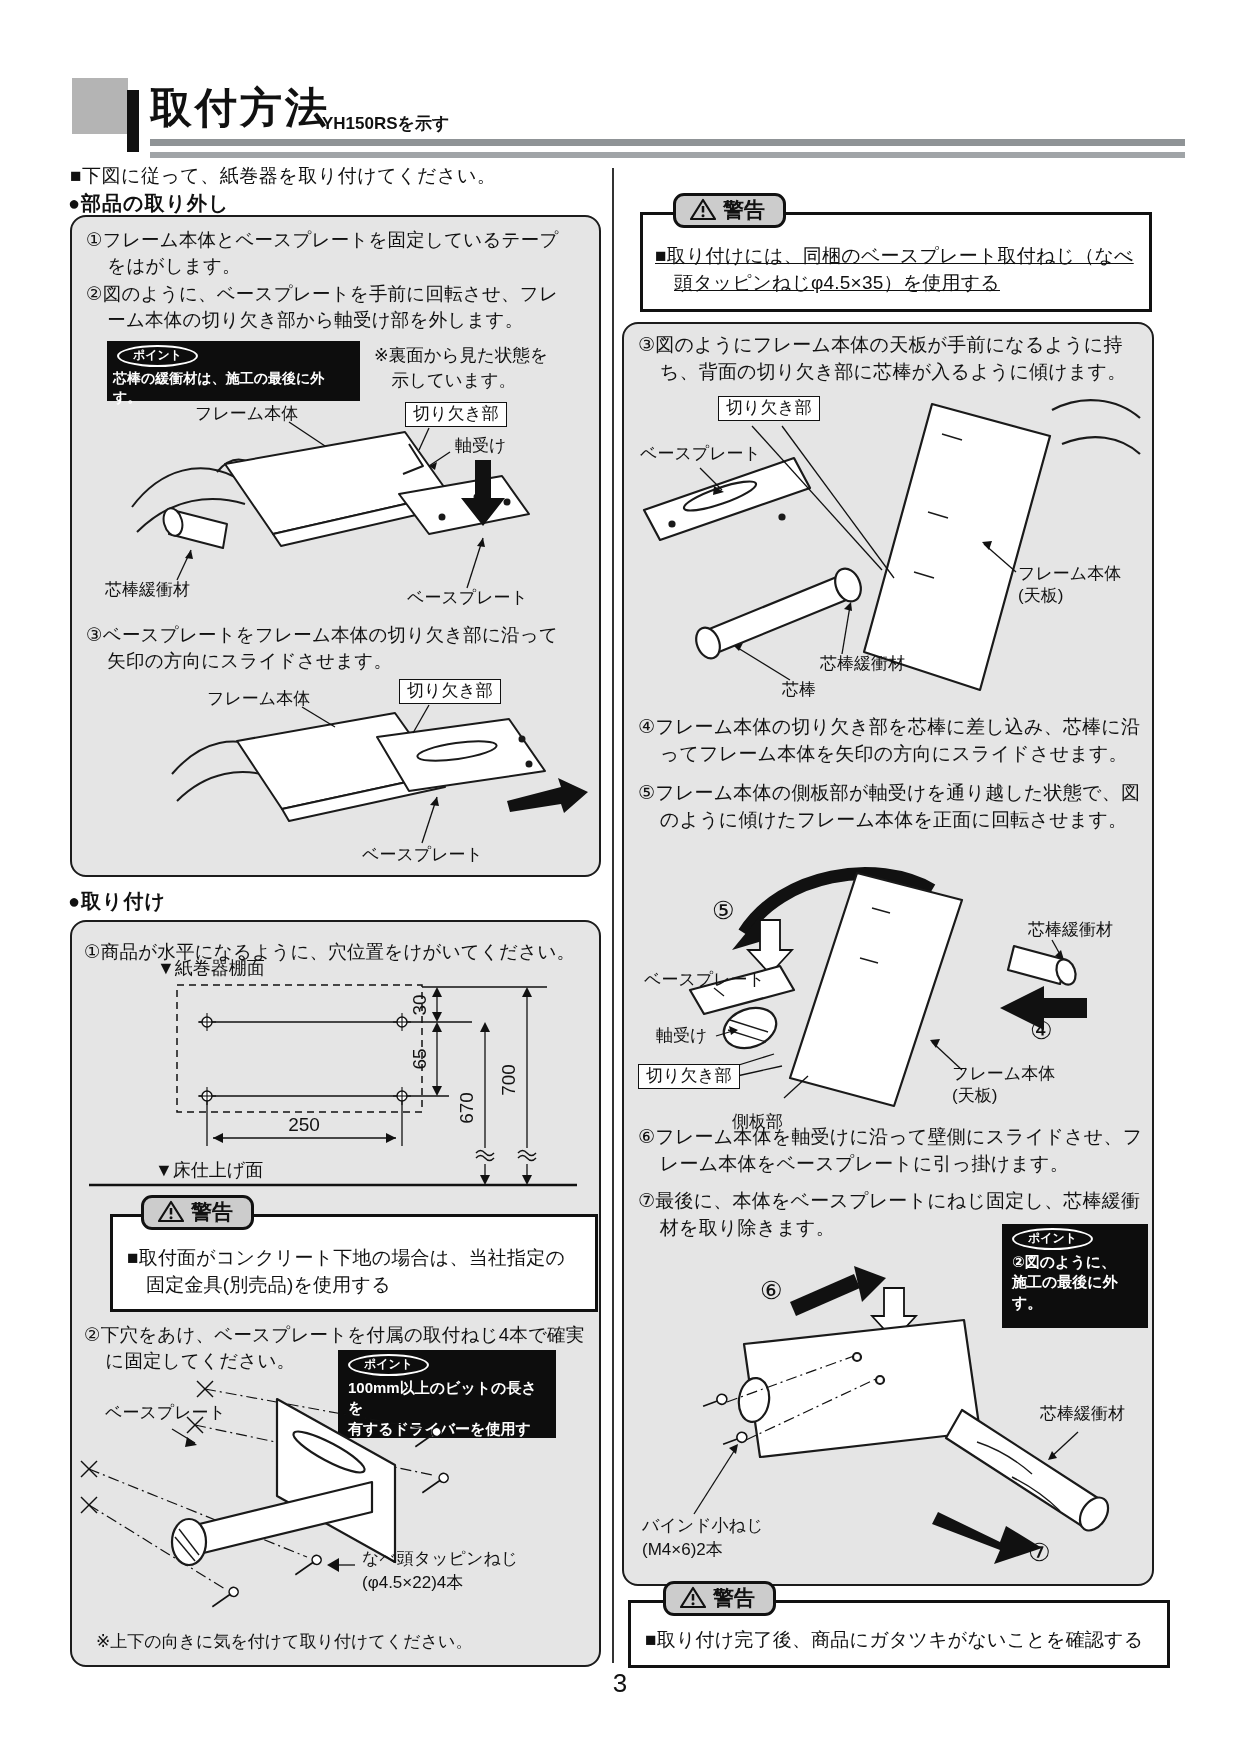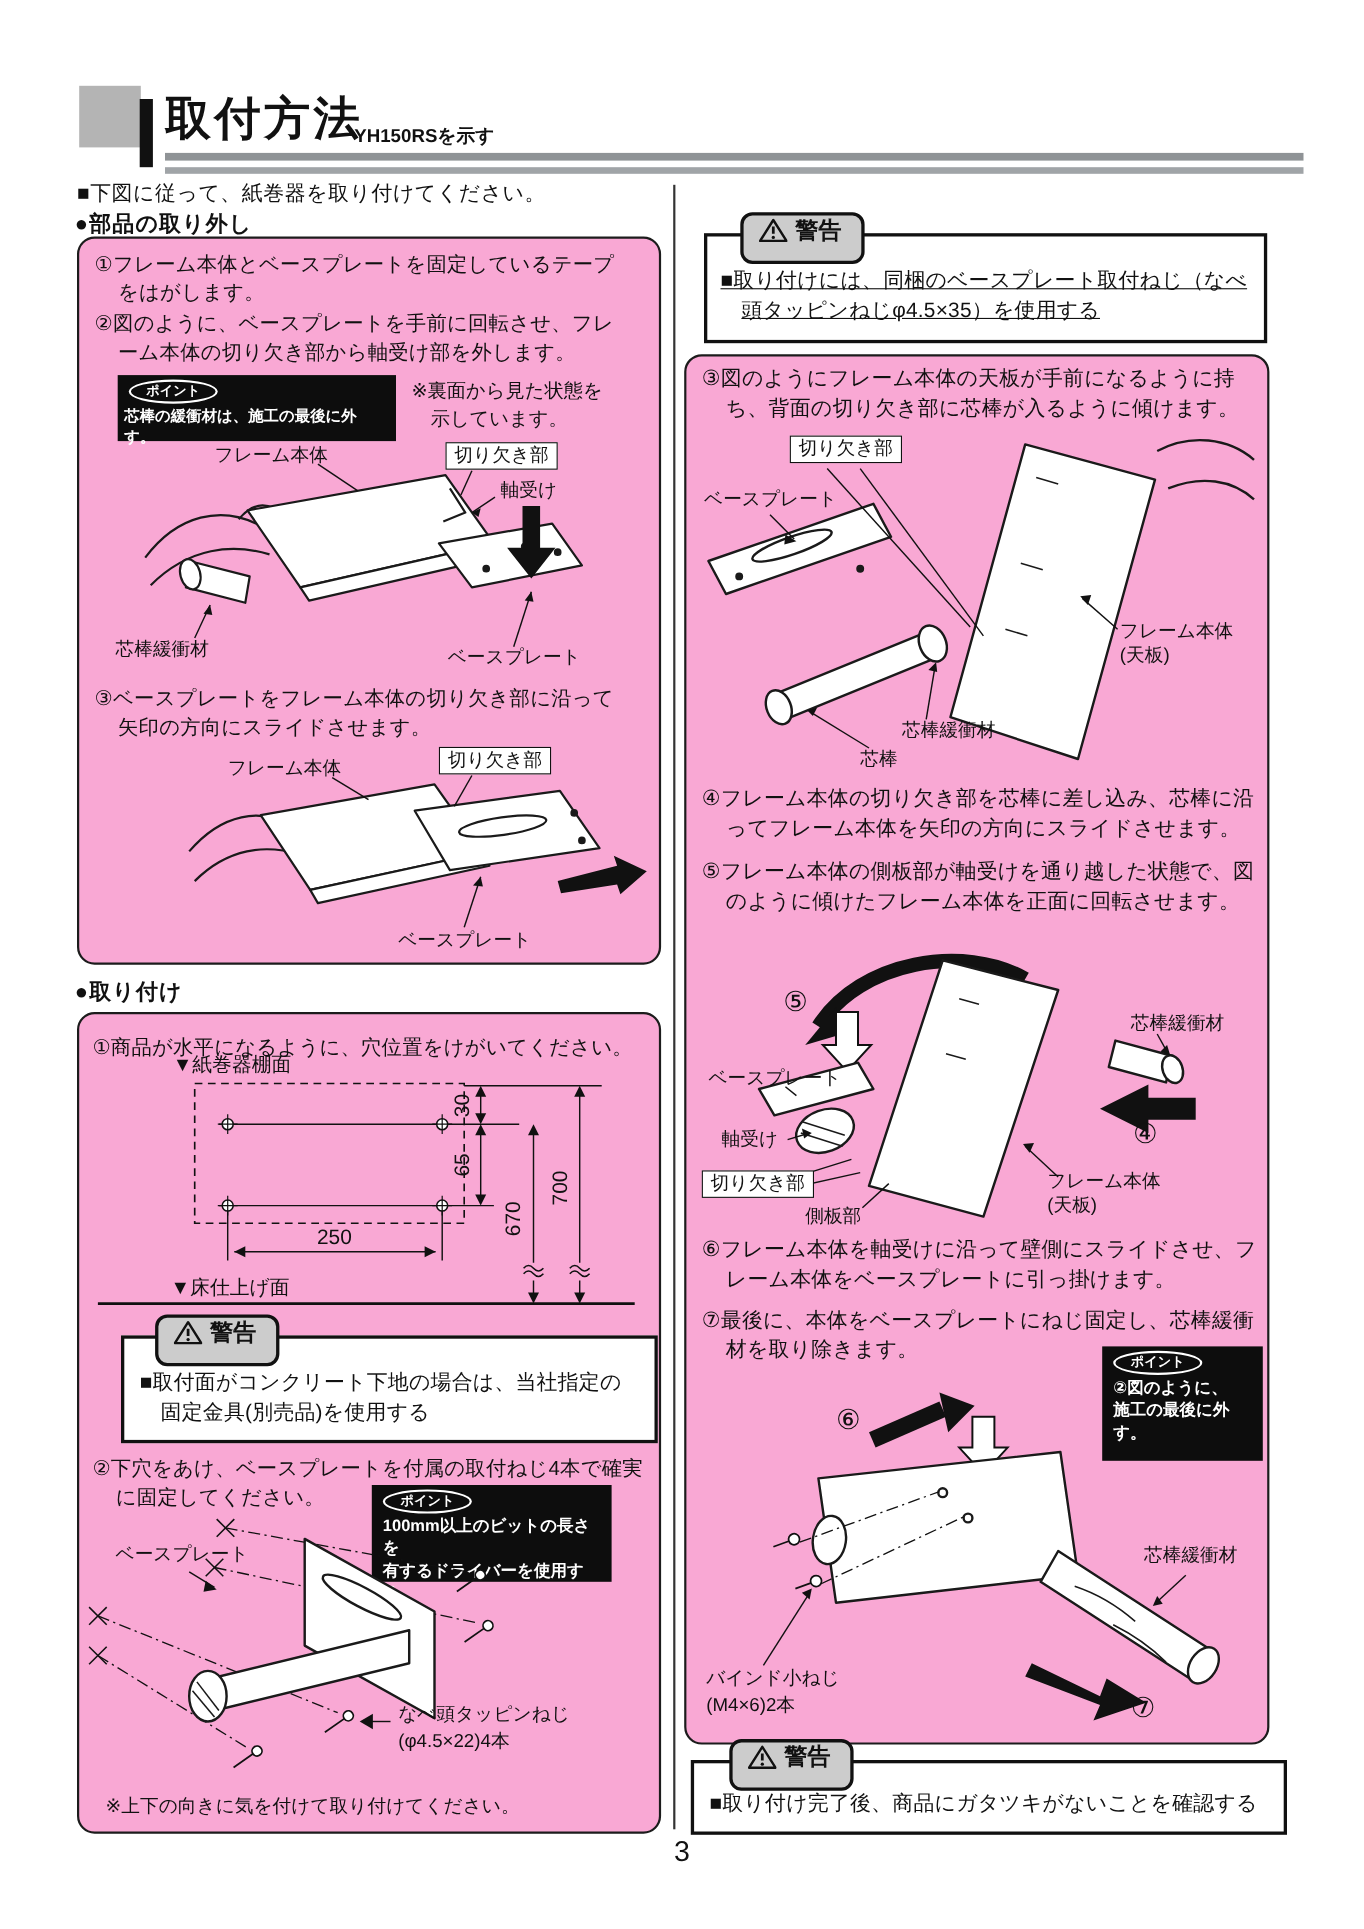--- a/index.html
+++ b/index.html
@@ -5,28 +5,28 @@
   html,body{margin:0;padding:0;background:#fff;}
   body{font-family:"Liberation Sans","DejaVu Sans",sans-serif;color:#111;}
   #page{position:relative;width:1240px;height:1754px;background:#fff;overflow:hidden;}
   .abs{position:absolute;}
   .title{font-size:42px;font-weight:bold;letter-spacing:3px;}
   .subtitle{font-size:17px;font-weight:bold;}
   .rule1{background:#8f9396;height:7px;}
   .rule2{background:#a0a4a7;height:6px;}
   .intro{font-size:19px;letter-spacing:0.5px;}
   .heading{font-size:20px;font-weight:bold;letter-spacing:1px;}
-  .roundbox{position:absolute;border:2.5px solid #1c1c1c;border-radius:16px;background:#f9a8d4;}
+  .roundbox{position:absolute;border:2.5px solid #1c1c1c;border-radius:16px;background:#e5e5e5;}
   .step{font-size:18.5px;line-height:1.42;letter-spacing:0.2px;padding-left:1.15em;text-indent:-1.15em;}
   .rstep{font-size:19px;line-height:1.42;letter-spacing:0.2px;padding-left:1.15em;text-indent:-1.15em;}
   .pointbox{position:absolute;background:#0d0d0d;color:#fff;}
   .pointlabel{display:inline-block;border:2px solid #fff;border-radius:50%;padding:0 14px 1px 14px;font-weight:bold;font-size:12px;margin:4px 0 0 10px;}
   .pointtext{font-size:15px;font-weight:bold;margin:2px 8px 4px 10px;line-height:1.35;}
   .warnbox{position:absolute;border:3.5px solid #111;background:#fff;}
-  .warntab{position:absolute;background:#ccc;border:3px solid #111;border-radius:11px;font-weight:bold;font-size:21px;display:flex;align-items:center;gap:7px;padding:2px 18px 16px 14px;line-height:1.1;}
+  .warntab{position:absolute;background:#ccc;border:3px solid #111;border-radius:11px;font-weight:bold;font-size:21px;display:flex;align-items:center;gap:7px;padding:2px 18px 4px 14px;line-height:1.1;}
   .warntext{font-size:19px;line-height:1.4;letter-spacing:0.2px;padding-left:1em;text-indent:-1em;}
   .figlabel{position:absolute;font-size:17px;white-space:nowrap;line-height:1.15;}
   .boxedlabel{border:1.8px solid #111;background:#fff;padding:1px 7px 2px 7px;}
   .fignum{position:absolute;font-size:25px;white-space:nowrap;}
   .note{font-size:17.5px;line-height:1.4;padding-left:1em;text-indent:-1em;}
   .dimtxt{font-size:19px;fill:#111;}
   svg{display:block;}
   .pageno{font-size:26px;text-align:center;}
 </style>
 </head>
@@ -364,21 +364,21 @@
           <polygon points="432,122 423,118 429,112"></polygon>
           <polygon points="106,192 97,188 99,197"></polygon>
           <polygon points="298,202 308,201 304,210"></polygon>
         </g>
       </svg>
       <div class="fignum" style="left:80px;top:58px;">⑤</div>
       <div class="figlabel" style="left:396px;top:82px;">芯棒緩衝材</div>
       <div class="figlabel" style="left:12px;top:132px;">ベースプレート</div>
       <div class="figlabel" style="left:24px;top:188px;">軸受け</div>
       <div class="figlabel boxedlabel" style="left:6px;top:226px;">切り欠き部</div>
-      <div class="figlabel" style="left:100px;top:258px;text-align:right;">側板部</div>
+      <div class="figlabel" style="left:100px;top:274px;text-align:right;">側板部</div>
       <div class="figlabel" style="left:320px;top:226px;">フレーム本体</div>
       <div class="figlabel" style="left:320px;top:248px;">(天板)</div>
       <div class="fignum" style="left:398,px;top:178px;left:398px;">④</div>
     </div>
 
     <div class="abs rstep" style="left:14px;top:800px;width:492px;">⑥フレーム本体を軸受けに沿って壁側にスライドさせ、フレーム本体をベースプレートに引っ掛けます。</div>
     <div class="abs rstep" style="left:14px;top:864px;width:492px;">⑦最後に、本体をベースプレートにねじ固定し、芯棒緩衝材を取り除きます。</div>
 
     <div class="pointbox" style="left:378px;top:900px;width:146px;height:104px;">
       <span class="pointlabel">ポイント</span>

